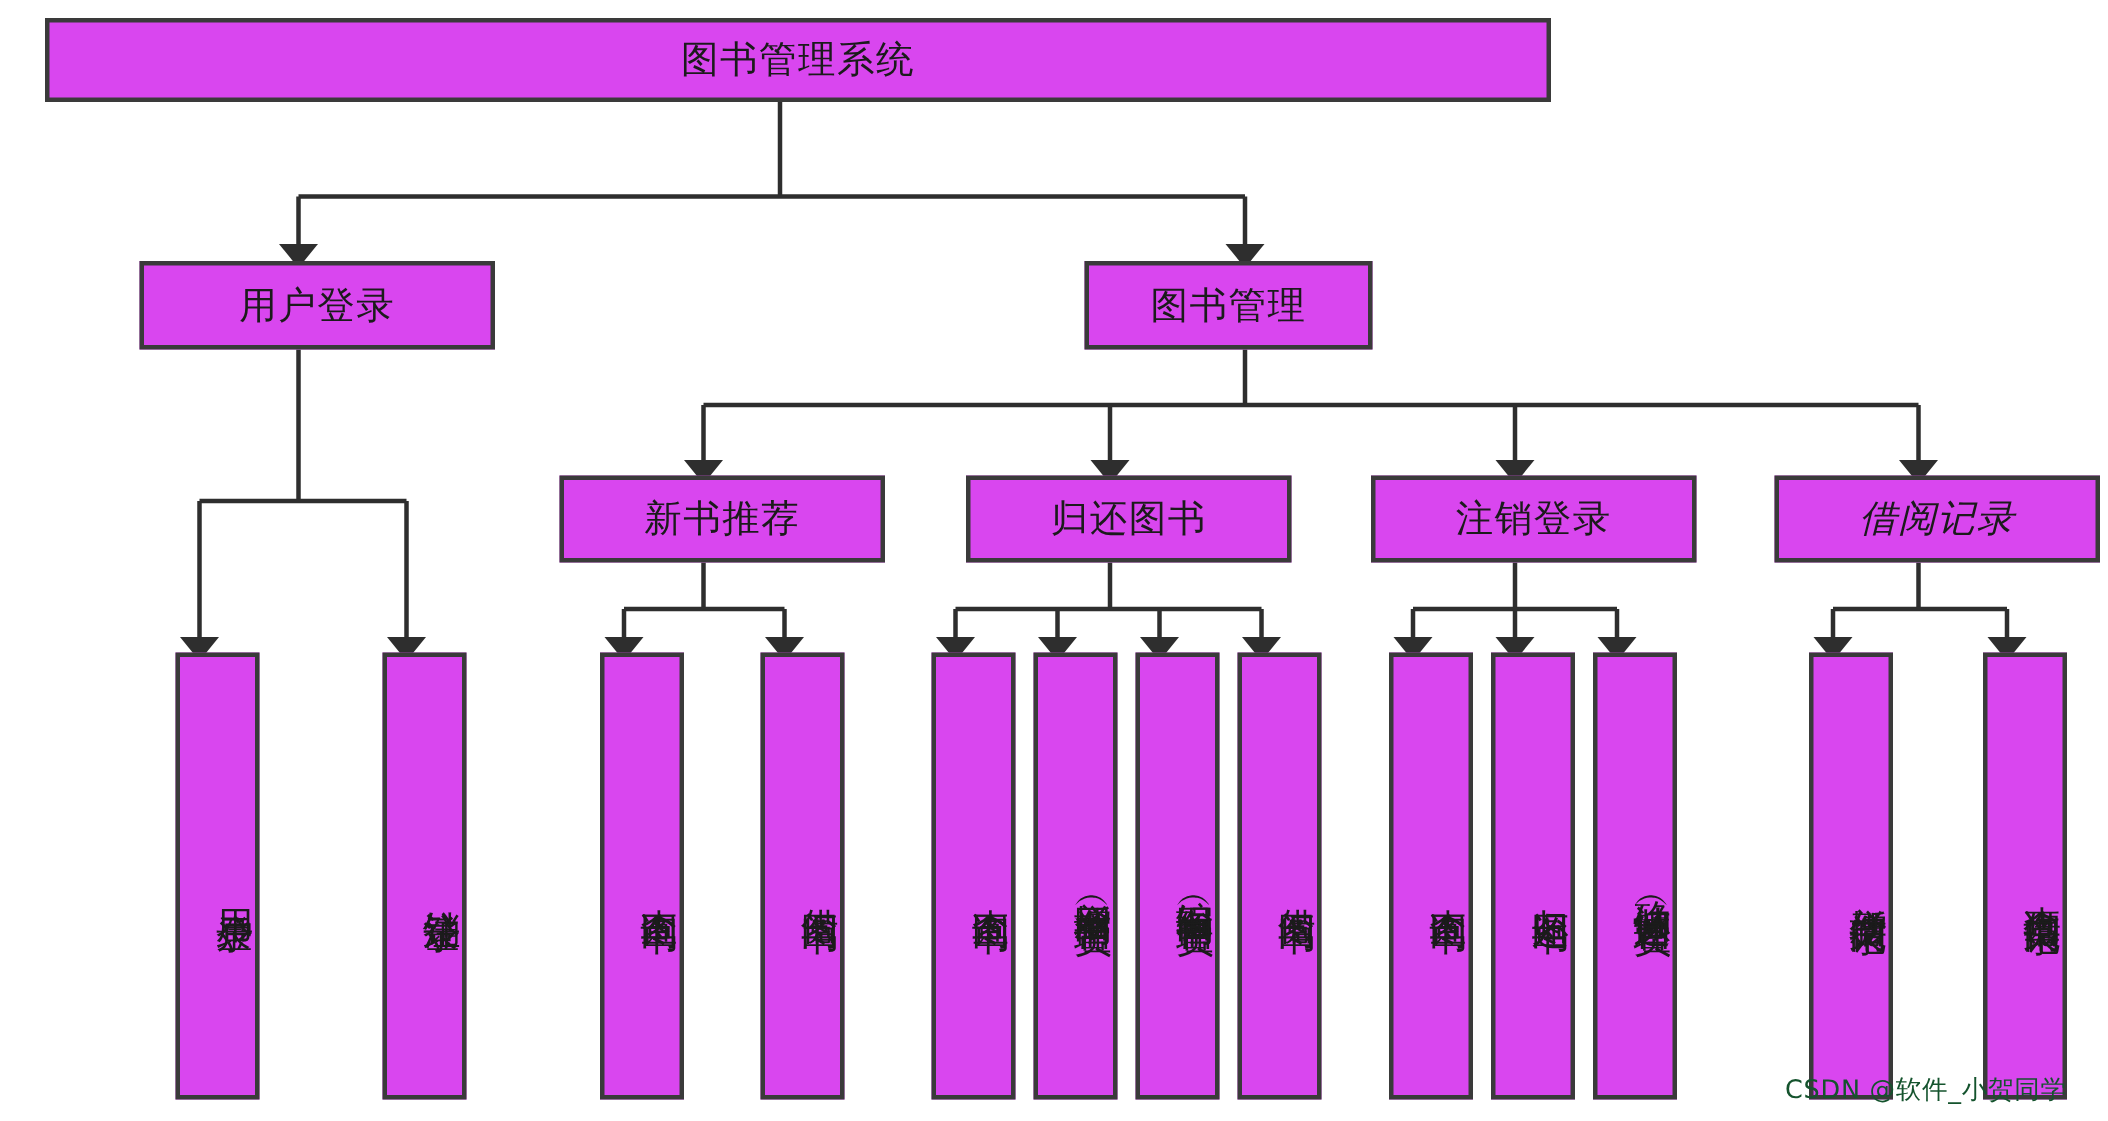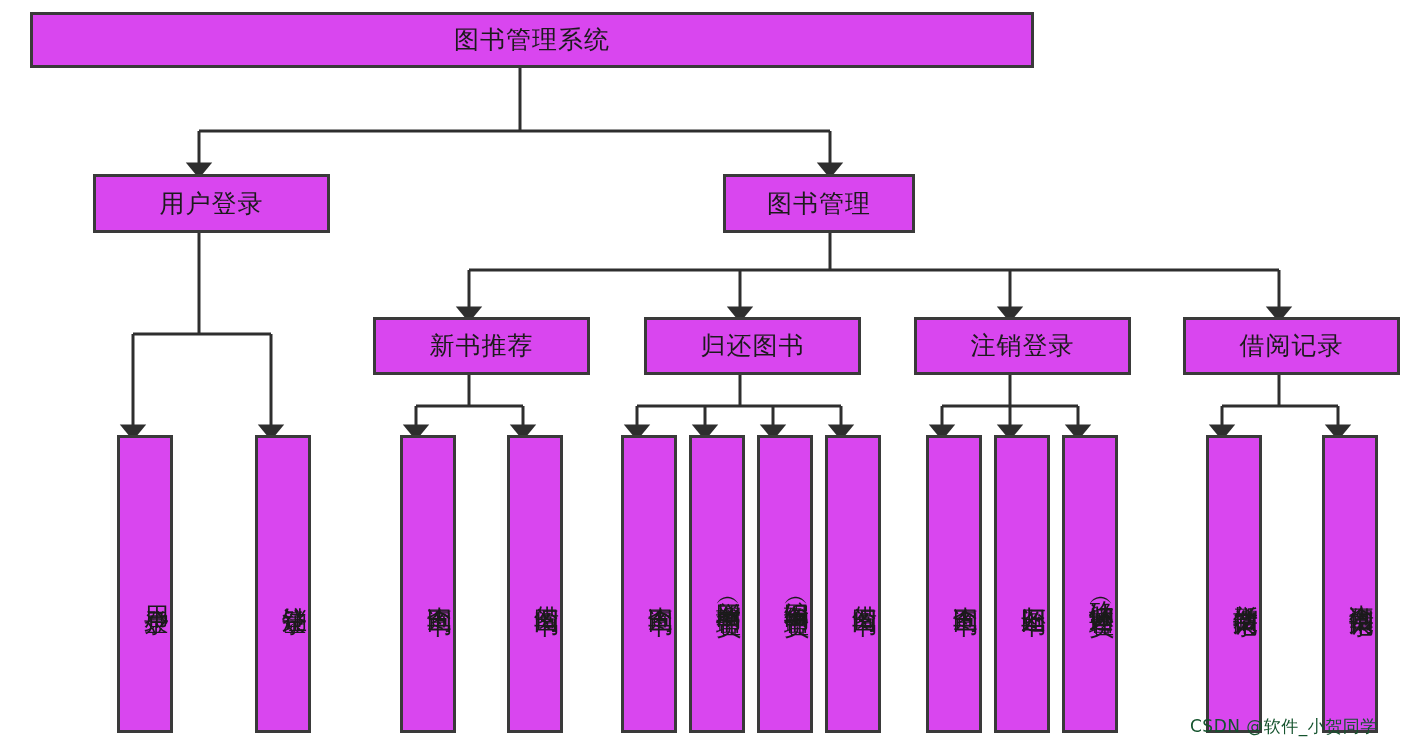--- a/index.html
+++ b/index.html
@@ -134,21 +134,21 @@
 
   <div class="node horiz" style="left:361px; top:317px; width:217px; height:58px;">
     <span>新书推荐</span>
   </div>
   <div class="node horiz" style="left:632px; top:317px; width:217px; height:58px;">
     <span>归还图书</span>
   </div>
   <div class="node horiz" style="left:902px; top:317px; width:217px; height:58px;">
     <span>注销登录</span>
   </div>
-  <div class="node horiz" style="left:1171px; top:317px; width:217px; height:58px;">
+  <div class="node horiz" style="left:1171px; top:317px; width:217px; height:58px;font-style:italic;">
     <span>借阅记录</span>
   </div>
 
   <div class="node vert" style="left:105px; top:435px; width:56px; height:298px;">
     <span class="vtext">用户登录</span>
   </div>
   <div class="node vert" style="left:243px; top:435px; width:56px; height:298px;">
     <span class="vtext">注销登录</span>
   </div>
 

